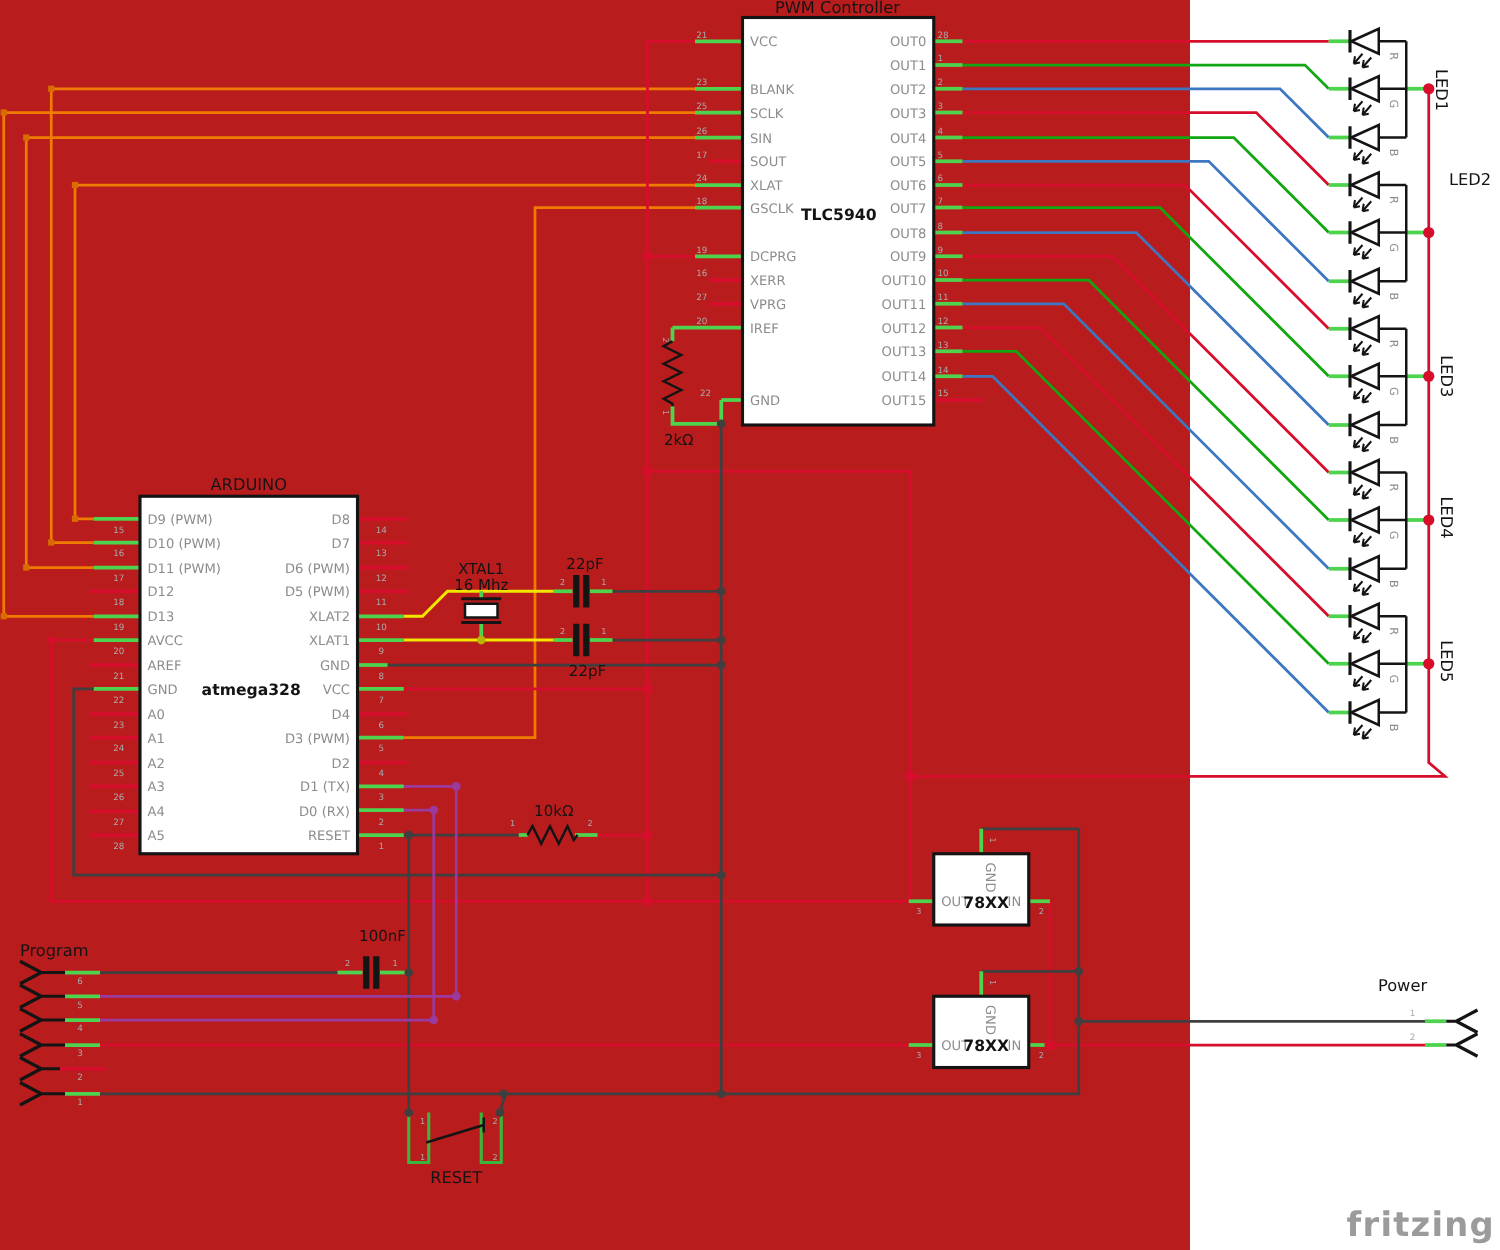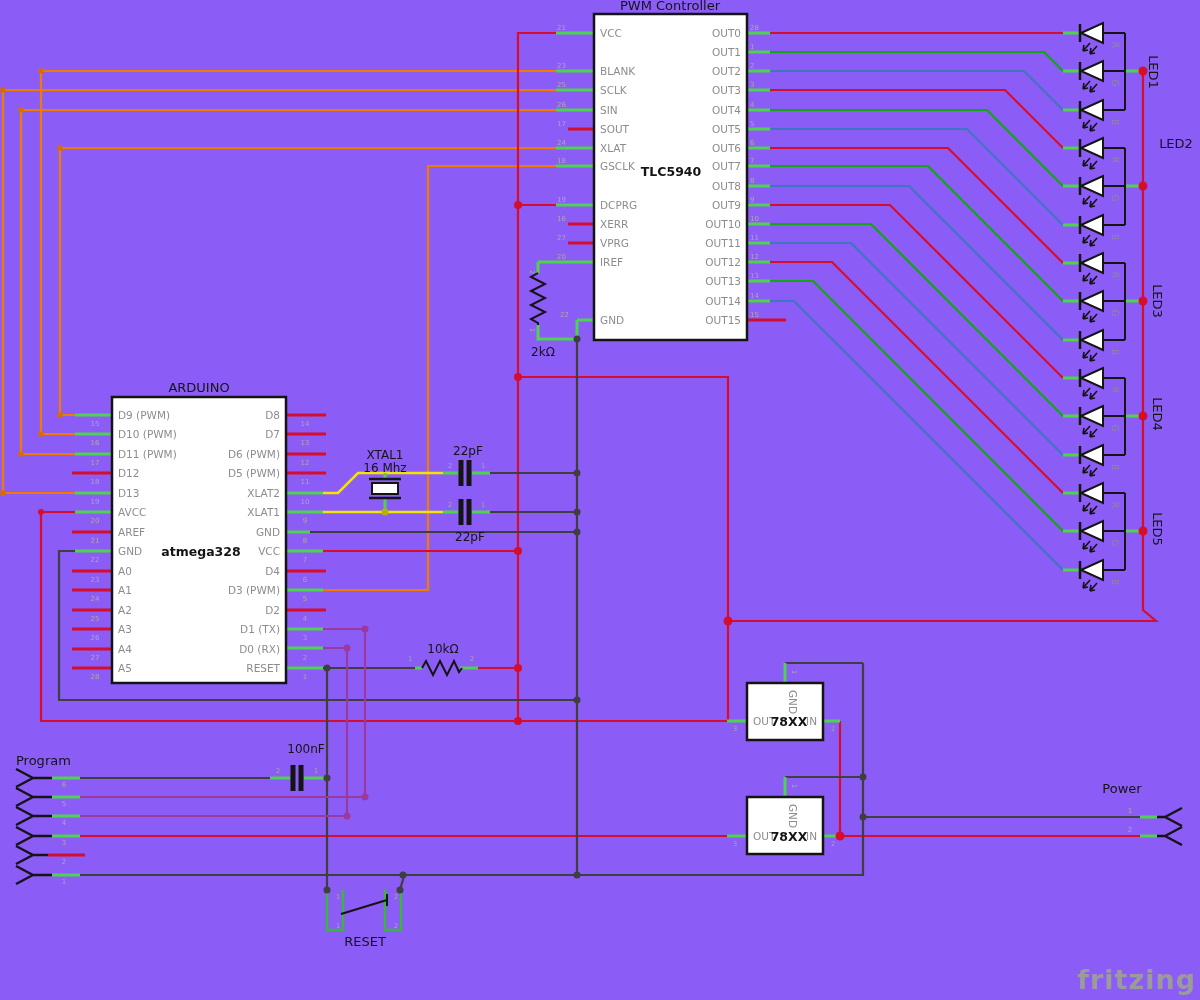--- a/index.html
+++ b/index.html
@@ -1,16 +1,16 @@
 <!DOCTYPE html>
 <html><head>
 <meta charset="utf-8">
 <style>
   html,body{margin:0;padding:0;background:#fff;}
-  .wrap{width:1200px;height:1000px;position:relative;background:#8b5cf6;font-family:"DejaVu Sans",sans-serif;}
+  .wrap{width:952px;height:1000px;position:relative;background:#b91c1c;font-family:"DejaVu Sans",sans-serif;}
   svg text{font-family:"DejaVu Sans","Liberation Sans",sans-serif;}
   .pn{font-size:10.5px;fill:#8c8c8c;}
   .pnum{font-size:7px;fill:#a9a9a9;}
   .ttl{font-size:13px;fill:#141414;}
   .part{font-size:12.5px;font-weight:600;fill:#141414;}
   .lbl{font-size:12px;fill:#141414;}
   .tiny{font-size:6.5px;fill:#a9a9a9;}
   .ctr{text-anchor:middle;}
   .ra{text-anchor:end;}
   .logo{font-size:27px;font-weight:bold;fill:#9b9b9b;letter-spacing:1px;}

